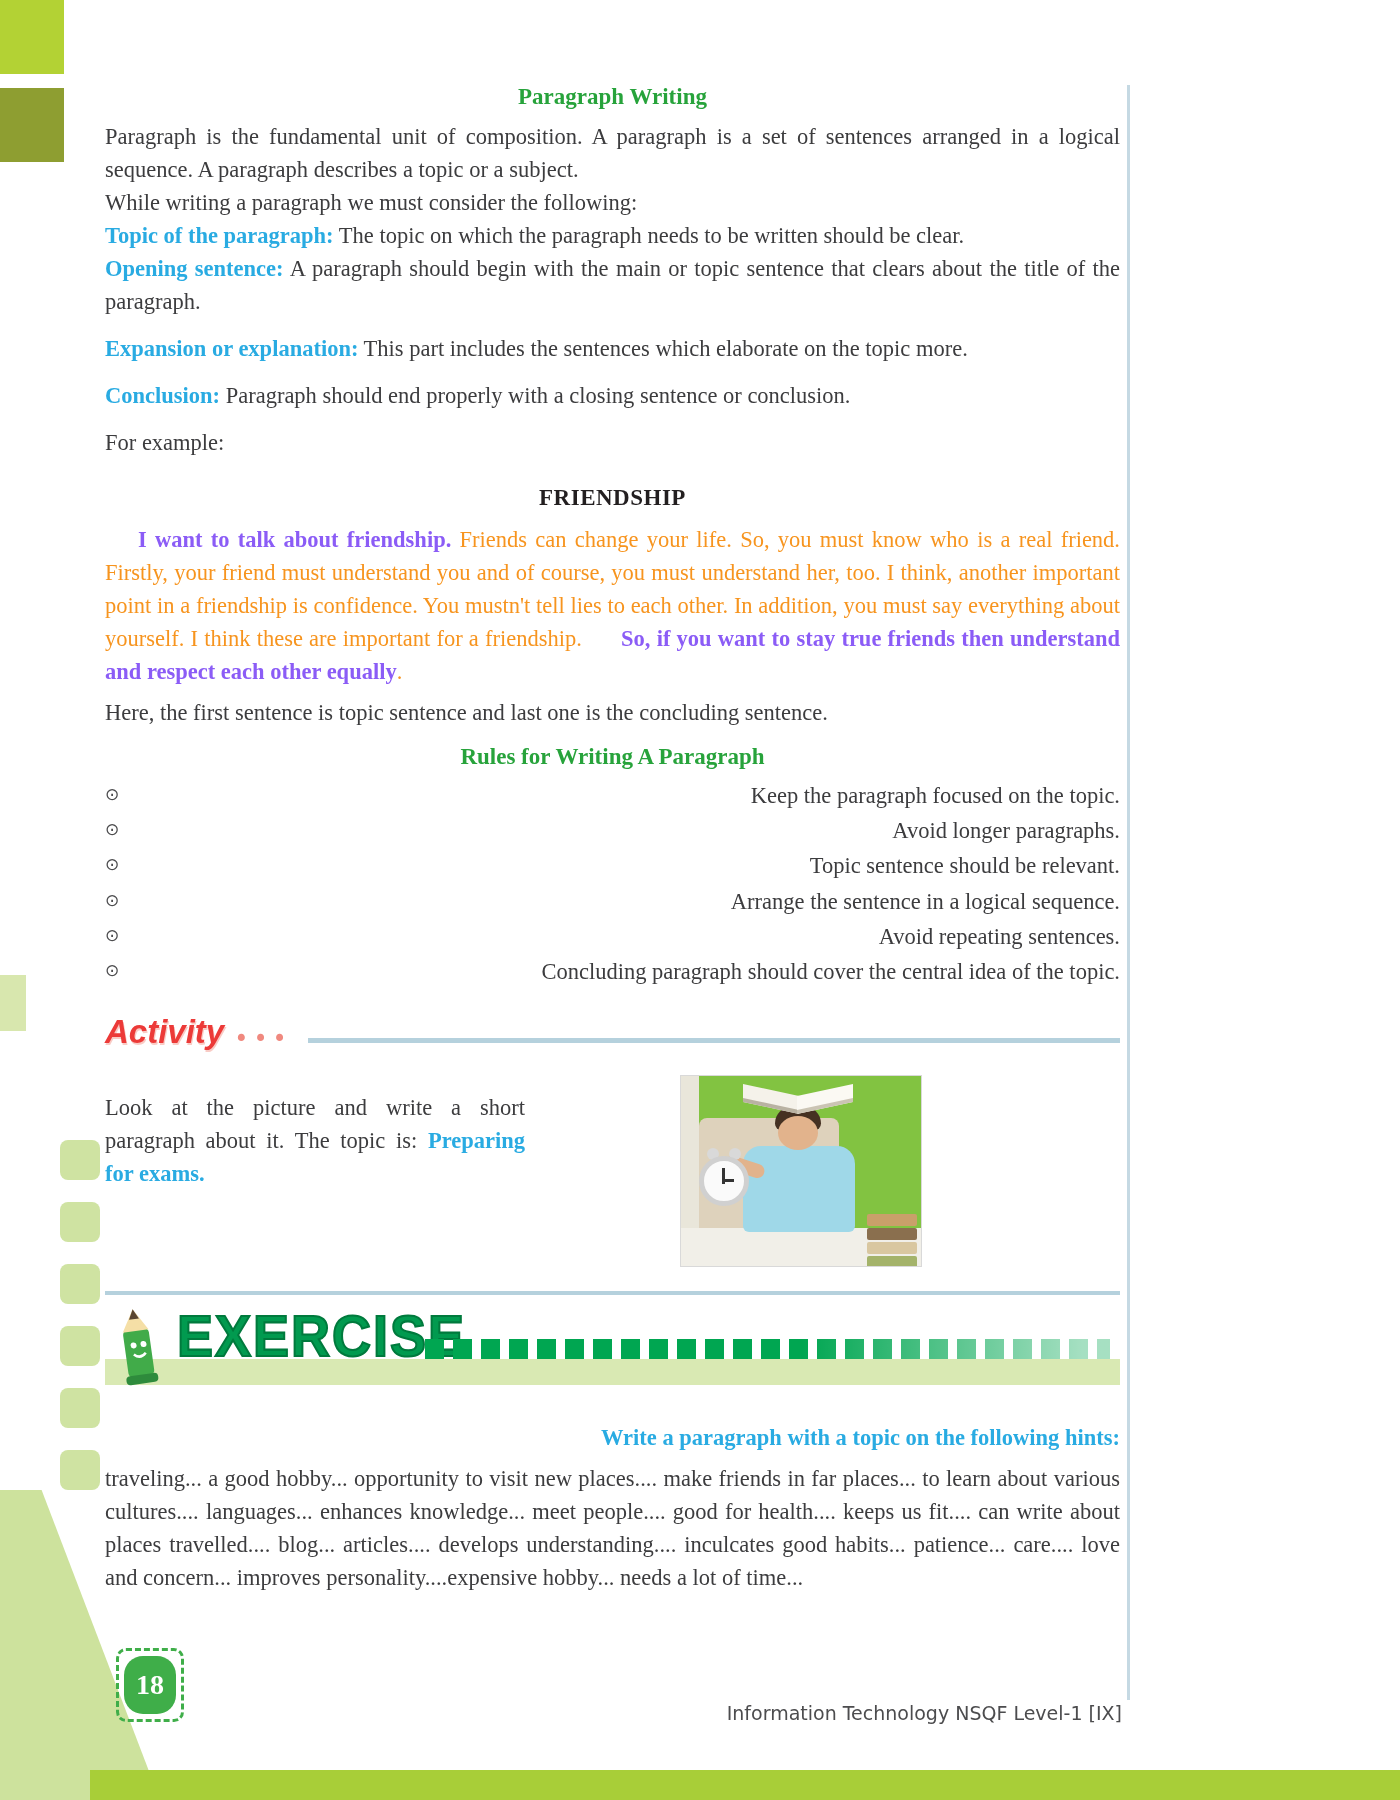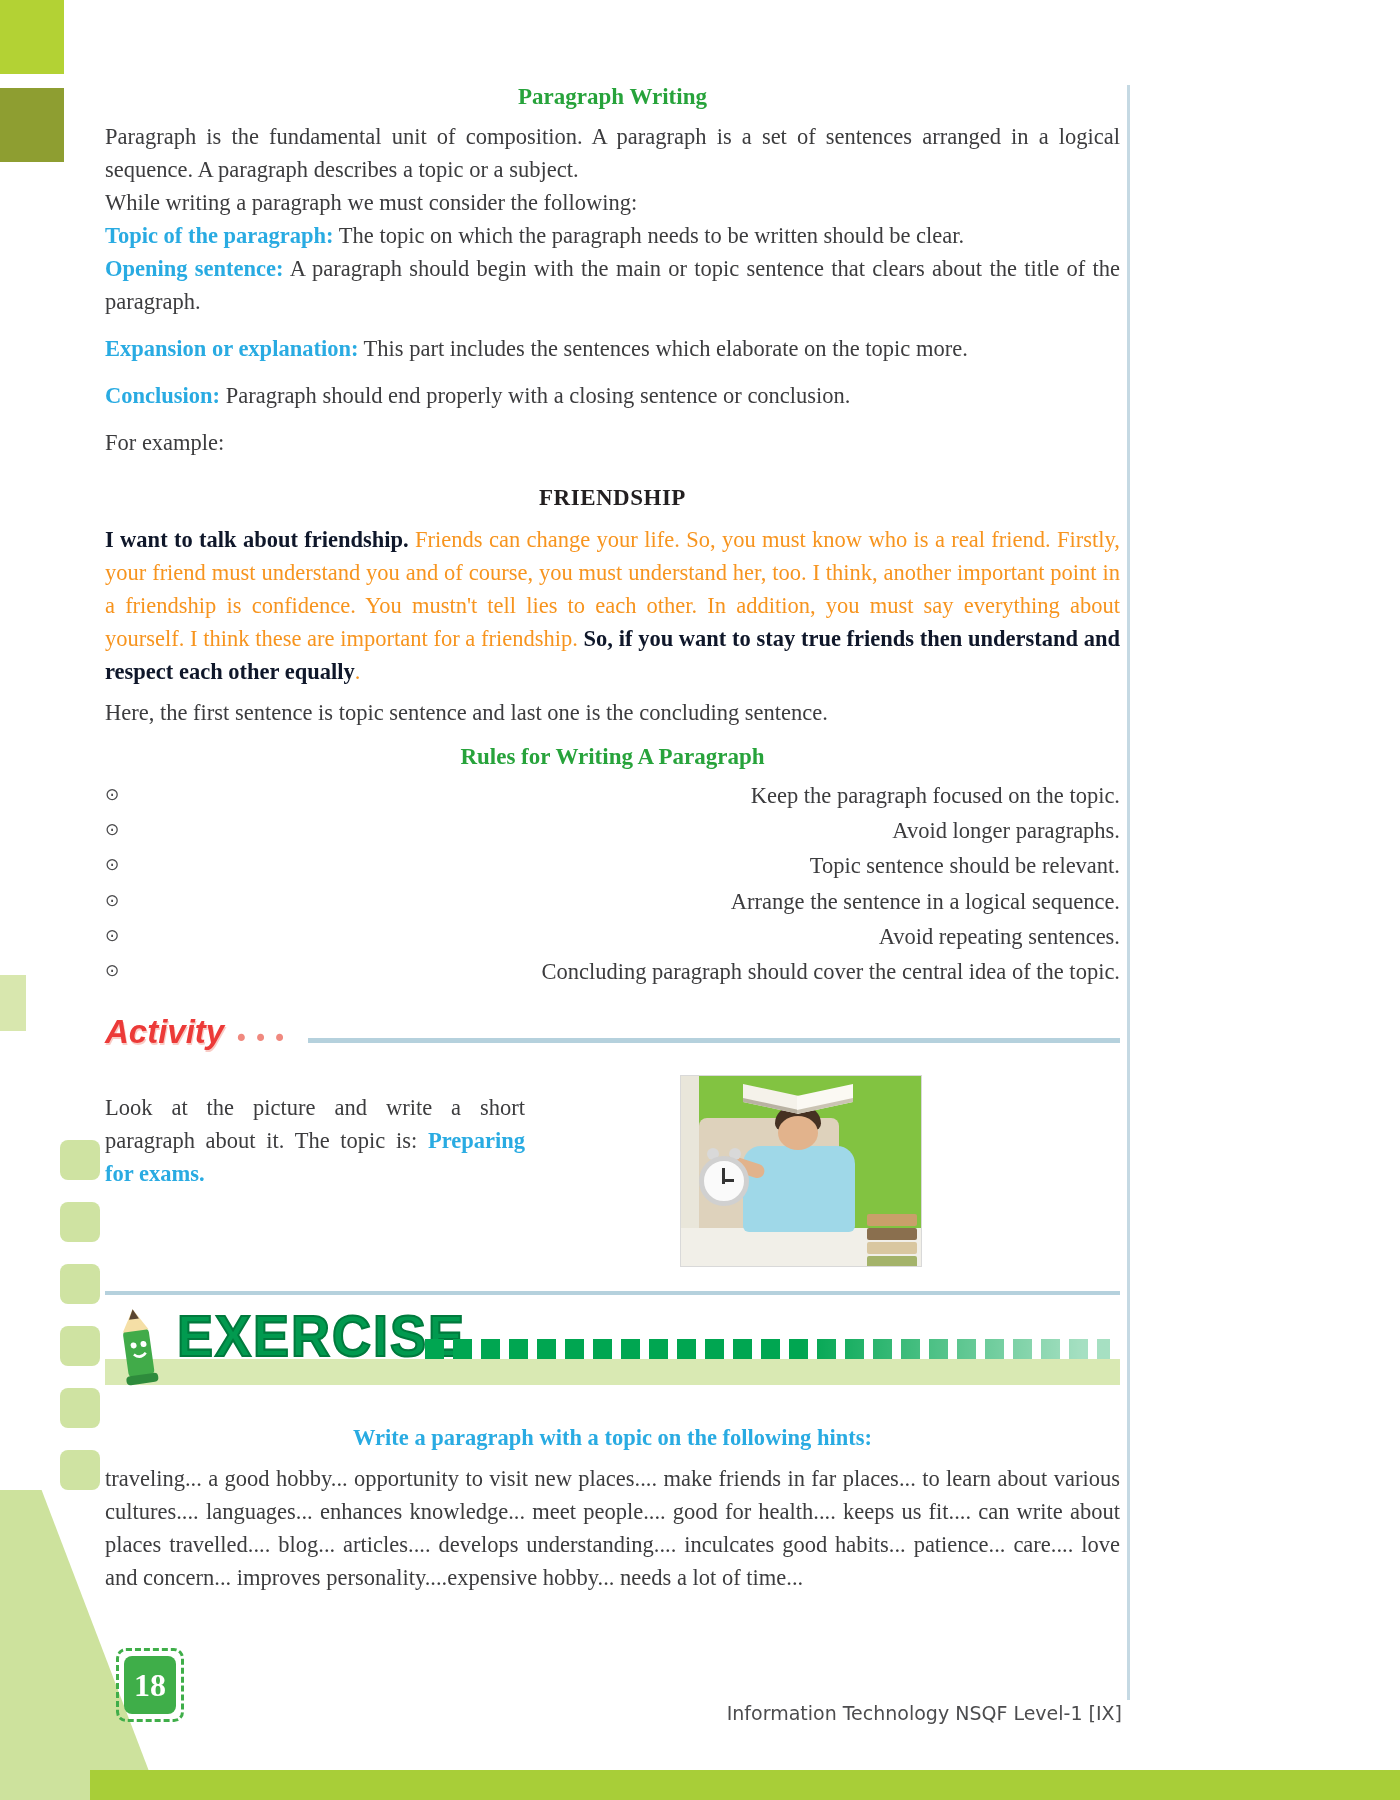--- a/index.html
+++ b/index.html
@@ -26,21 +26,21 @@
   .content {
     position:absolute; left:105px; top:80px; width:1015px;
     font-size:22.5px; line-height:1.47; color:#3c3c3e; text-align:justify;
   }
   .h-green { font-size:23px; font-weight:bold; color:#27a33b; text-align:center; }
   .cyan  { color:#29abe2; font-weight:bold; }
   .mt6 {margin-top:6px;} .mt8{margin-top:8px;} .mt10{margin-top:10px;}
   .mt12{} .mt14{margin-top:14px;}
   .example-title { text-align:center; font-weight:bold; font-size:23px; color:#231f20; letter-spacing:.5px; margin-top:22px; }
   .orange-para { color:#f7941e; margin-top:8px; }
-  .orange-bold { font-weight:bold; color:#0f172a; }
+  .orange-bold { font-weight:bold; color:#8b5cf6;margin-left:33px; }
 
   .rules-list { margin-top:6px; }
   .rule-row { display:flex; margin-top:2px; }
   .blt { width:47px; flex:0 0 47px; font-family:"DejaVu Sans", sans-serif; font-size:17px; color:#4c4c4e; padding-top:3px; text-align:left; }
   .rule-text { flex:1; text-align:right; }
 
   
   .activity-head { display:flex; align-items:flex-start; margin-top:26px; }
   .activity-title {
     font-family:"Liberation Sans", sans-serif; font-weight:bold; font-style:italic;
@@ -94,23 +94,23 @@
       repeating-linear-gradient(90deg, #00a651 0 19px, transparent 19px 28px);
   }
   .hints { margin-top:8px; }
 
   
   .page-badge {
     position:absolute; left:116px; top:1648px; padding:5px;
     border:3px dashed #3fae49; border-radius:10px;
   }
   .page-badge-inner {
-    width:52px; height:58px; background:#3fae49; border-radius:8px;
+    width:52px; height:58px; background:#3fae49; border-radius:19px;
     display:flex; align-items:center; justify-content:center;
-    color:#fff; font-weight:bold; font-size:32px; font-family:"Liberation Serif",serif;
+    color:#fff; font-weight:bold; font-size:28px; font-family:"Liberation Serif",serif;
   }
   .footer-text {
     position:absolute; right:278px; top:1702px;
     font-family:"DejaVu Sans", sans-serif; font-size:19px; color:#4c4c4e;
   }
 </style>
 </head>
 <body>
 
 <div class="page">
@@ -225,21 +225,21 @@
           <circle cx="29" cy="40" r="3" fill="#ffffff"></circle>
           <circle cx="39" cy="40" r="3" fill="#ffffff"></circle>
           <path d="M28 49 q6 6 12 0" stroke="#ffffff" stroke-width="2.5" fill="none"></path>
           <rect x="17" y="70" width="32" height="9" rx="4" fill="#2e8b3c"></rect>
         </g>
       </svg>
       <div class="exercise-title">EXERCISE</div>
       <div class="exercise-squares"></div>
     </div>
 
-    <p class="cyan mt14" style="text-align:center">Write a paragraph with a topic on the following hints:</p>
+    <p class="cyan mt14" style="text-align:right">Write a paragraph with a topic on the following hints:</p>
     <p class="hints">traveling... a good hobby... opportunity to visit new places.... make friends in far places... to learn about various cultures.... languages... enhances knowledge... meet people.... good for health.... keeps us fit.... can write about places travelled.... blog... articles.... develops understanding.... inculcates good habits... patience... care.... love and concern... improves personality....expensive hobby... needs a lot of time...</p>
 
   </div>
 
   <div class="page-badge">
     <div class="page-badge-inner">18</div>
   </div>
   <div class="footer-text">Information Technology NSQF Level-1 [IX]</div>
 
 </div>

